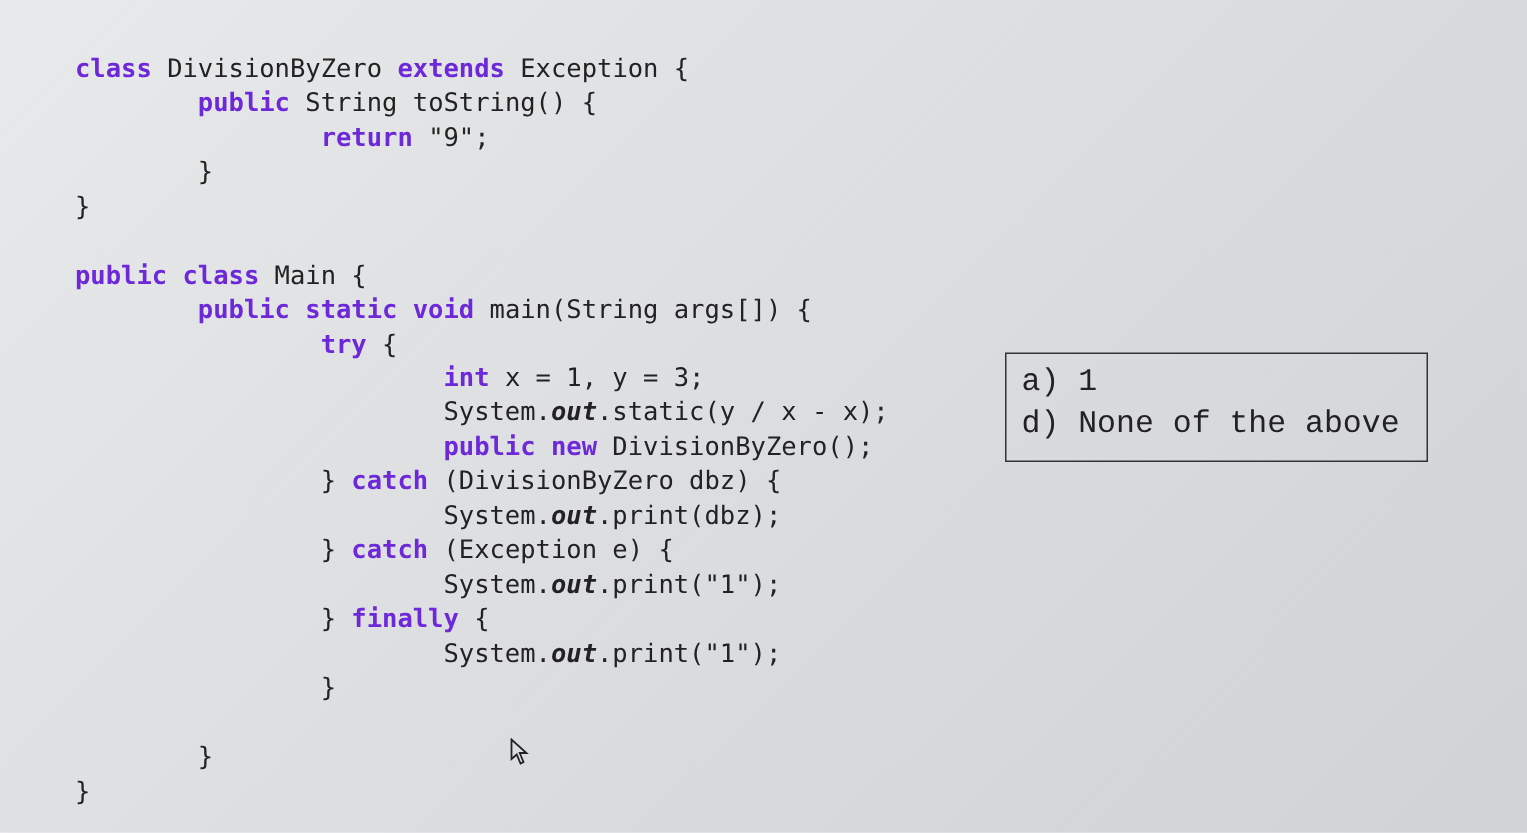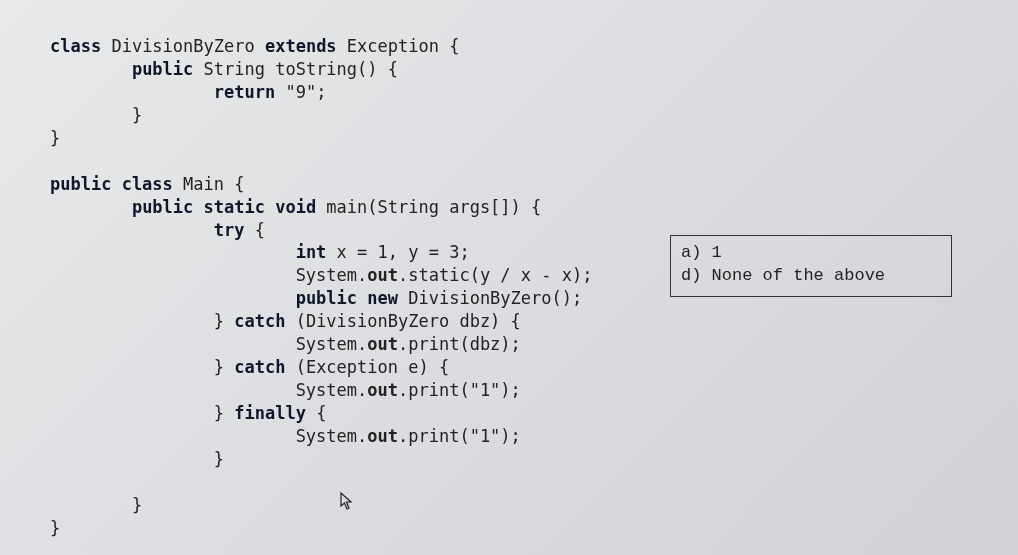--- a/index.html
+++ b/index.html
@@ -15,31 +15,31 @@
     overflow: hidden;
     position: relative;
   }
   .code-area {
     position: absolute;
     left: 50px;
     top: 18px;
     white-space: pre;
     font-weight: 500;
   }
-  .kw { font-weight: bold; color: #0f172a; }
-  .it { font-weight: bold; margin-top: 36px; }
+  .kw { font-weight: bold; color: #6d28d9; }
+  .it { font-style: italic; font-weight: bold; margin-top: 36px; }
   .options-box {
     position: absolute;
     left: 670px;
     top: 235px;
     width: 260px;
     border: 1.5px solid #333;
     padding: 6px 10px 8px 10px;
     font-family: "Courier New", Courier, monospace;
-    font-size: 17px;
+    font-size: 21px;
     line-height: 1.35;
     background: transparent;
   }
   .options-box div { white-space: pre; }
   .cursor {
     position: absolute;
     left: 340px;
     top: 492px;
     width: 14px;
     height: 18px;

